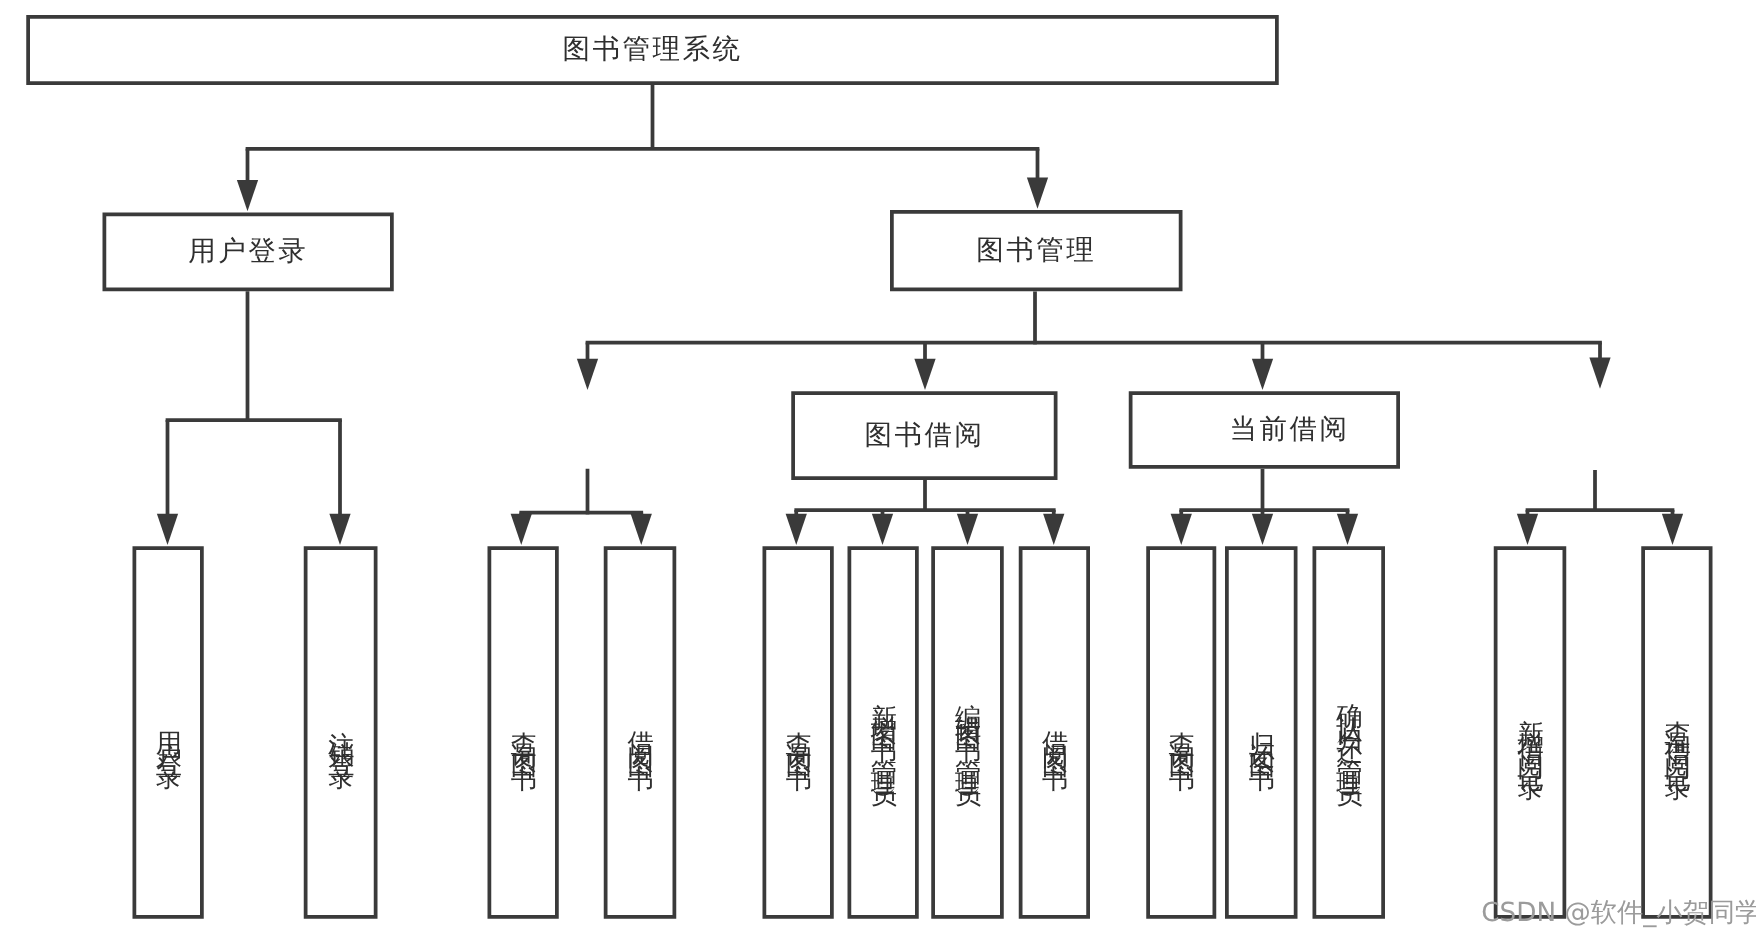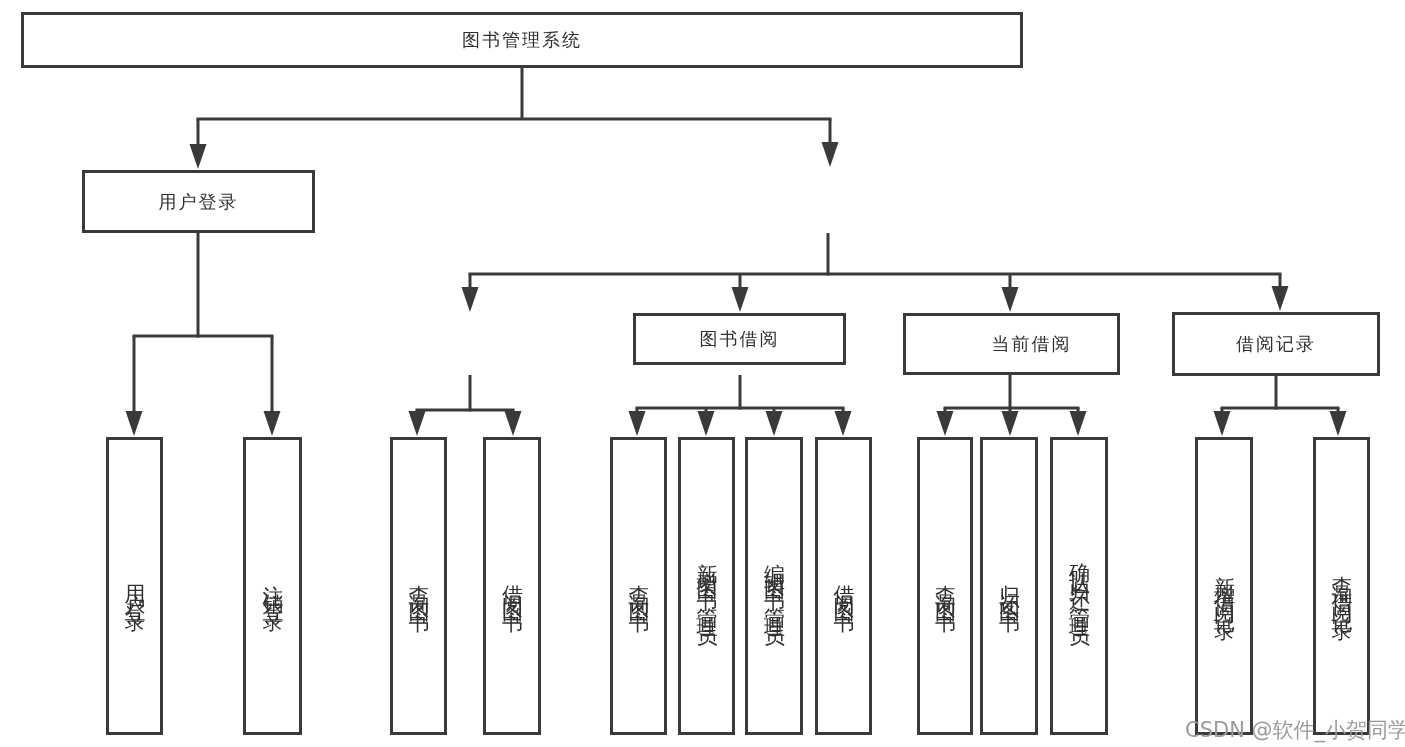--- a/index.html
+++ b/index.html
@@ -15,39 +15,39 @@
   .wires { position: absolute; left: 0; top: 0; z-index: 1; }
   .node {
     position: absolute;
     box-sizing: border-box;
     border: 3px solid #3a3a3a;
     background: #ffffff;
     display: flex;
     align-items: center;
     justify-content: center;
     z-index: 2;
-    font-size: 18px;
+    font-size: 22px;
     letter-spacing: 2px;
     line-height: 1;
     white-space: nowrap;
   }
   .v-node {
     writing-mode: vertical-lr;
     text-orientation: mixed;
     font-size: 21px;
     letter-spacing: 9px;
     top: 437px;
     height: 298px;
     white-space: normal;
   }
   #root            { left: 21px;   top: 12px;  width: 1002px; height: 56px; }
   #n-user-login    { left: 82px;   top: 170px; width: 233px;  height: 63px; }
   #n-book-mgmt     { left: 712px;  top: 168px; width: 234px;  height: 65px; }
   #n-new-books     { left: 362px;  top: 313px; width: 216px;  height: 62px; }
-  #n-book-borrow   { left: 633px;  top: 313px; width: 213px;  height: 52px; }
+  #n-book-borrow   { left: 633px;  top: 313px; width: 213px;  height: 71px; }
   #n-current-borrow{ left: 903px;  top: 313px; width: 217px;  height: 62px; padding-left: 40px; }
   #n-borrow-records{ left: 1172px; top: 312px; width: 208px;  height: 64px; }
   #l-login      { left: 106px;  width: 57px; }
   #l-logout     { left: 243px;  width: 59px; }
   #l-nb-query   { left: 390px;  width: 57px; }
   #l-nb-borrow  { left: 483px;  width: 58px; }
   #l-bb-query   { left: 610px;  width: 57px; }
   #l-bb-add     { left: 678px;  width: 57px; }
   #l-bb-edit    { left: 745px;  width: 58px; }
   #l-bb-borrow  { left: 815px;  width: 57px; }
@@ -134,24 +134,24 @@
       <polygon points="1001.5,411 1018.5,411 1010,436"></polygon>
       <polygon points="1069.5,411 1086.5,411 1078,436"></polygon>
       <polygon points="1213.5,411 1230.5,411 1222,436"></polygon>
       <polygon points="1329.5,411 1346.5,411 1338,436"></polygon>
     </g>
   </svg>
 
   <div class="node" id="root">图书管理系统</div>
 
   <div class="node" id="n-user-login">用户登录</div>
+  <div class="node" id="n-book-mgmt">图书管理</div>
 
   <div class="node" id="n-book-borrow">图书借阅</div>
   <div class="node" id="n-current-borrow">当前借阅</div>
-  <div class="node" id="n-borrow-records">借阅记录</div>
 
   <div class="node v-node" id="l-login">用户登录</div>
   <div class="node v-node" id="l-logout">注销登录</div>
 
   <div class="node v-node" id="l-nb-query">查询图书</div>
   <div class="node v-node" id="l-nb-borrow">借阅图书</div>
 
   <div class="node v-node" id="l-bb-query">查询图书</div>
   <div class="node v-node" id="l-bb-add">新增图书（管理员）</div>
   <div class="node v-node" id="l-bb-edit">编辑图书（管理员）</div>

